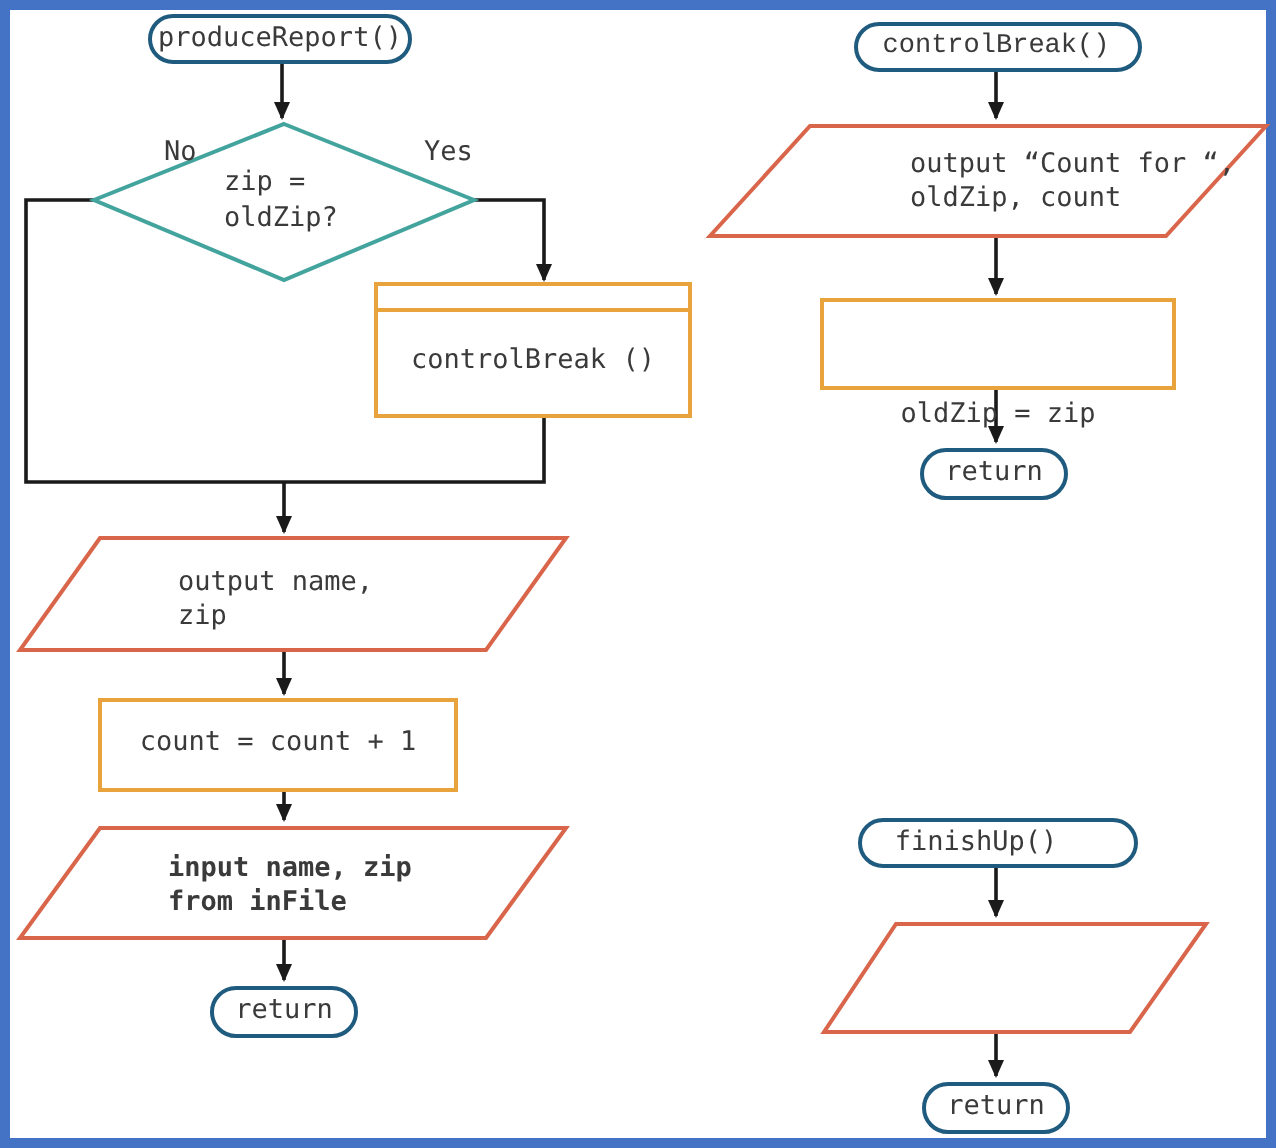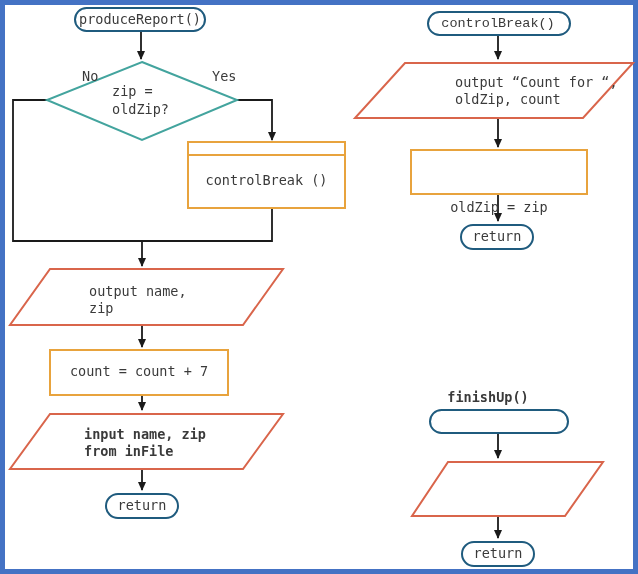--- a/index.html
+++ b/index.html
@@ -28,21 +28,21 @@
   #lbl-output1    {left:89px;  top:283px;}
   #lbl-count      {left:50px;  top:363px; width:178px;}
   #lbl-input      {left:84px;  top:426px;font-weight:bold;}
   #lbl-return1    {left:106px; top:497px; width:72px;}
   
   #lbl-cb-title   {left:428px; top:15px;  width:140px;font-family:Liberation Mono, monospace;}
   #lbl-output2    {left:408px; top:74px;margin-left:47px;}
   #lbl-oldzip     {left:411px; top:163px; width:176px;margin-top:36px;}
   #lbl-return2    {left:461px; top:228px; width:72px;}
   
-  #lbl-fu-title   {left:430px; top:389px; width:116px;font-weight:bold;}
+  #lbl-fu-title   {left:430px; top:413px; width:116px;}
   #lbl-close      {left:412px; top:482px; width:194px;}
   #lbl-return3    {left:462px; top:545px; width:72px;}
 </style>
 </head>
 <body>
 
 <div class="frame">
 
   <svg width="638" height="574" viewBox="0 0 638 574">
     <defs>
@@ -94,21 +94,21 @@
   </svg>
 
   <div class="lbl ctr" id="lbl-pr-title">produceReport()</div>
   <div class="lbl" id="lbl-no">No</div>
   <div class="lbl" id="lbl-yes">Yes</div>
   <div class="lbl" id="lbl-decision">zip =
 oldZip?</div>
   <div class="lbl ctr" id="lbl-module">controlBreak ()</div>
   <div class="lbl" id="lbl-output1">output name,
 zip</div>
-  <div class="lbl ctr" id="lbl-count">count = count + 7</div>
+  <div class="lbl ctr" id="lbl-count">count = count + 1</div>
   <div class="lbl" id="lbl-input">input name, zip
 from inFile</div>
   <div class="lbl ctr" id="lbl-return1">return</div>
 
   <div class="lbl ctr" id="lbl-cb-title">controlBreak()</div>
   <div class="lbl" id="lbl-output2">output “Count for “,
 oldZip, count</div>
   <div class="lbl ctr" id="lbl-oldzip">oldZip = zip</div>
   <div class="lbl ctr" id="lbl-return2">return</div>
 

